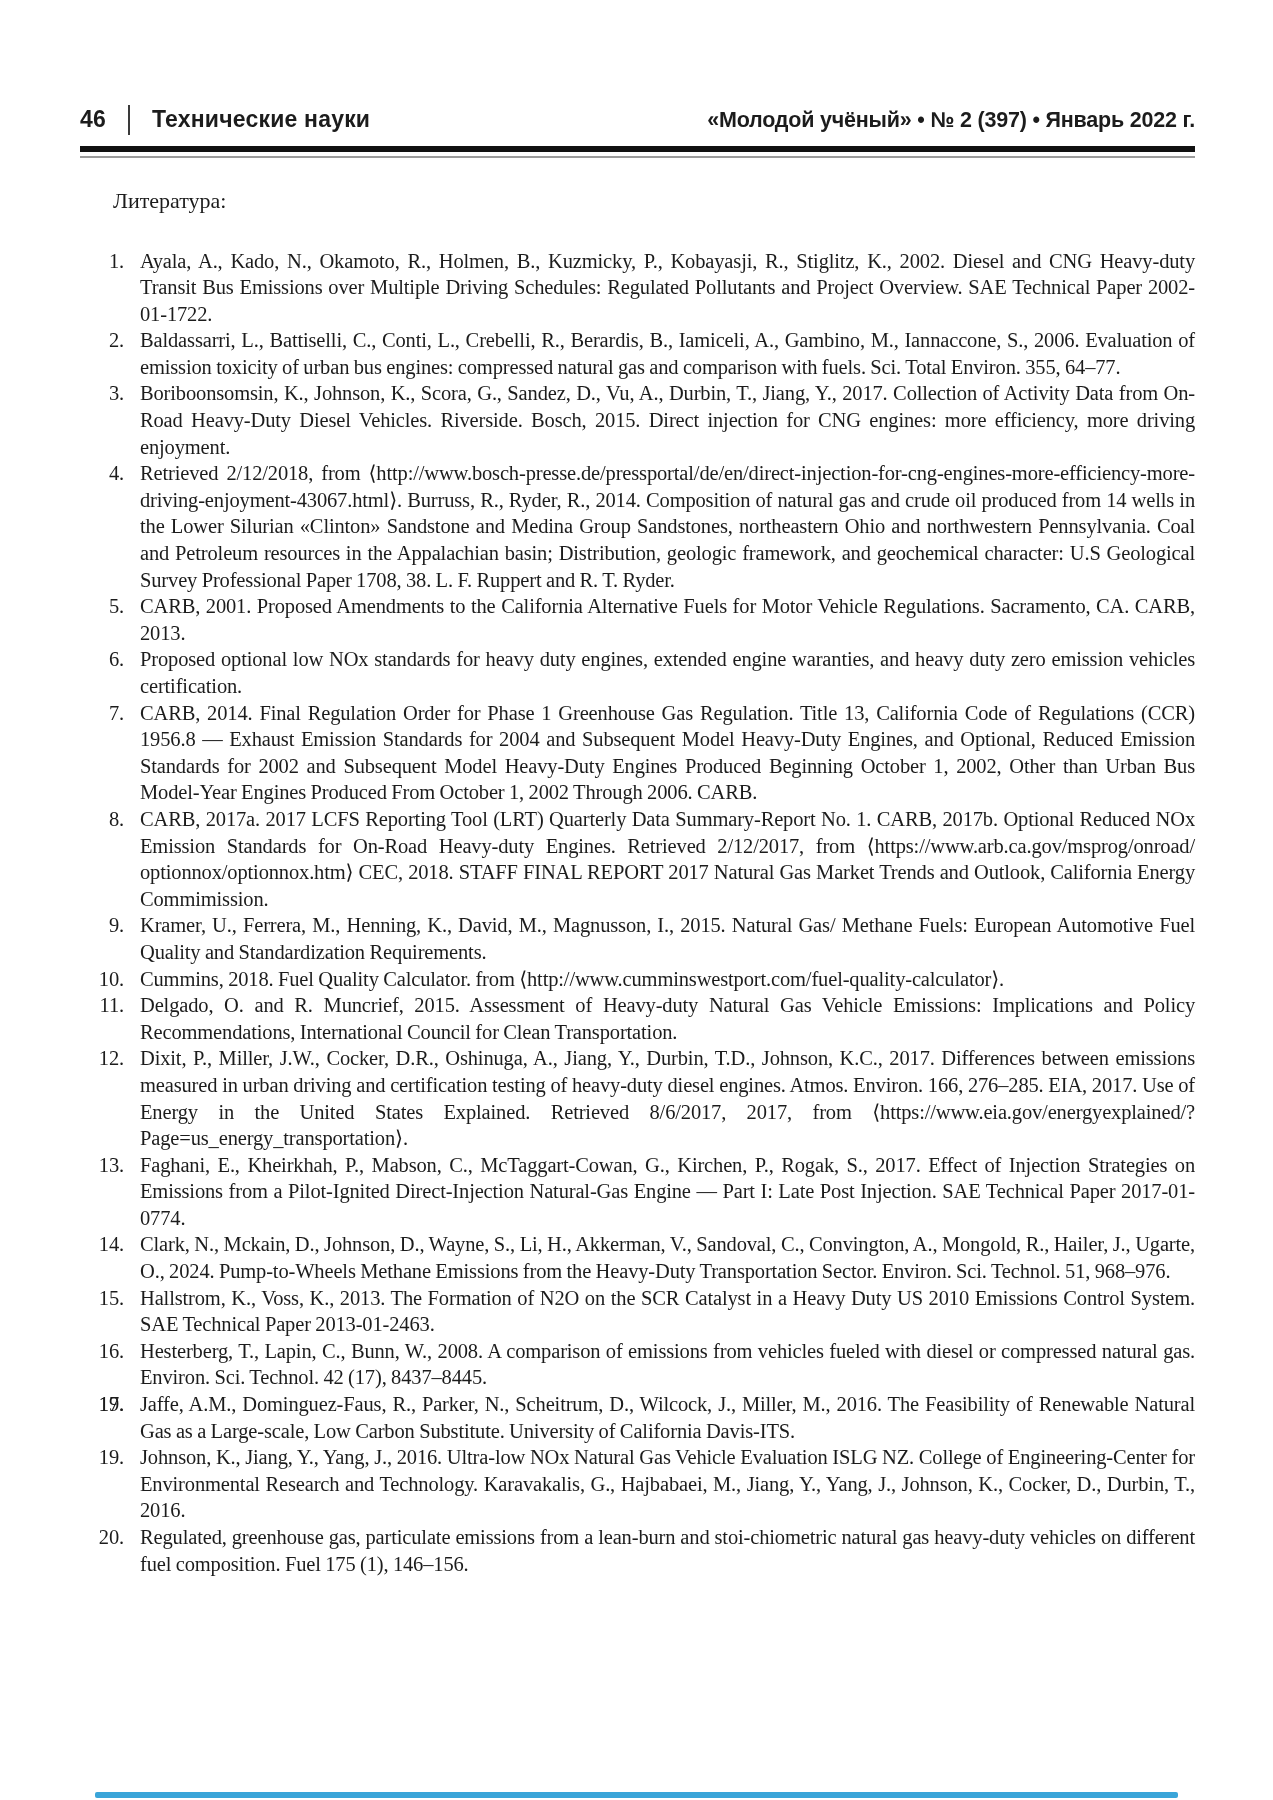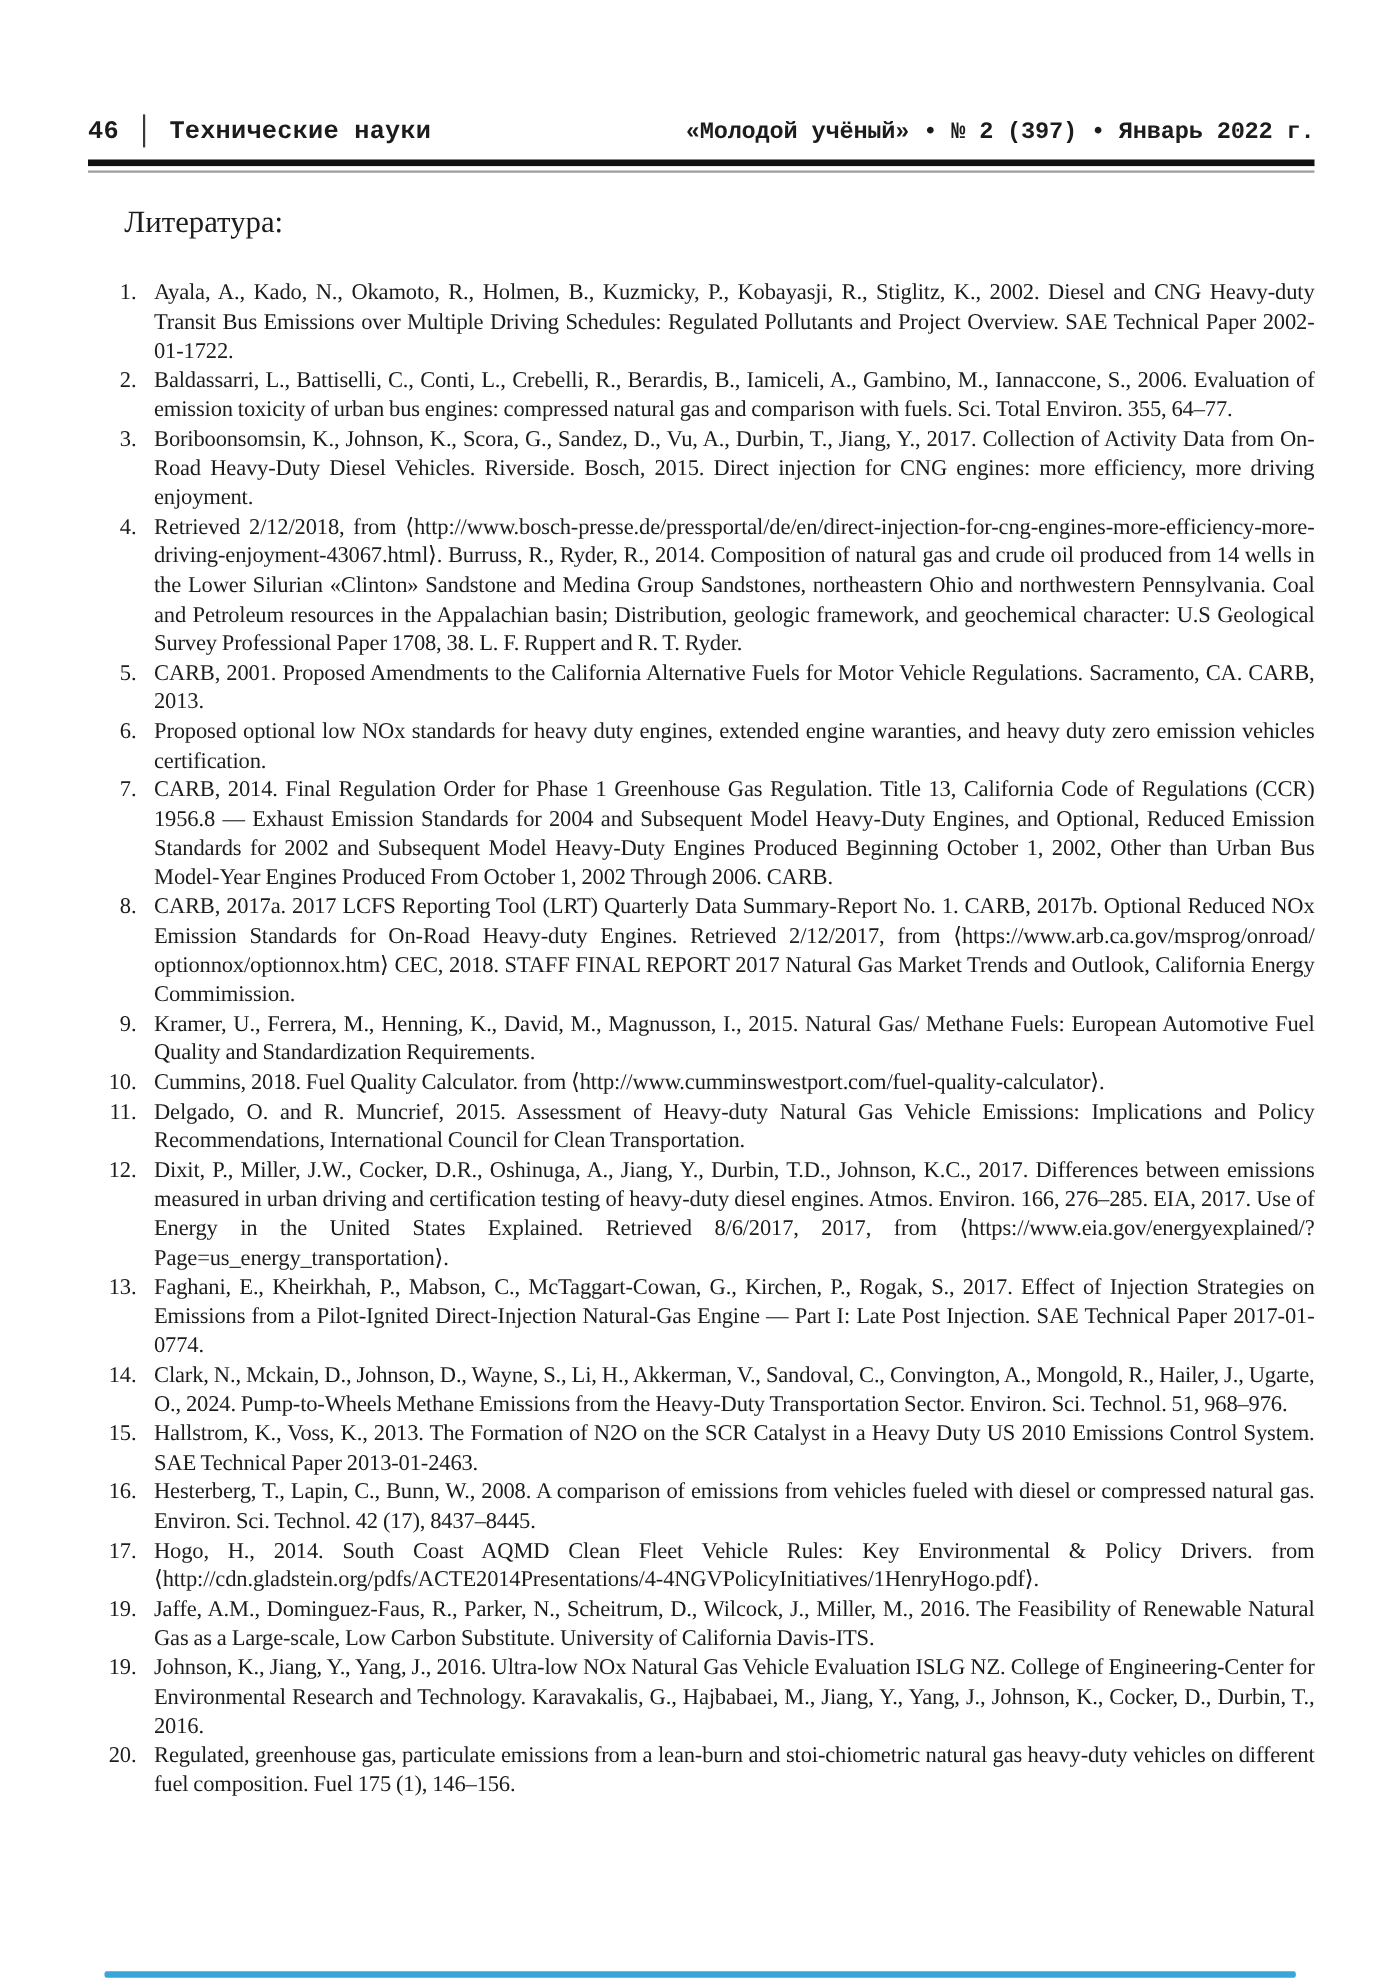--- a/index.html
+++ b/index.html
@@ -12,21 +12,21 @@
     overflow:hidden;
   }
   .page{
     padding:64px 78px 0 80px;
   }
   
   .runhead{
     display:flex;
     justify-content:space-between;
     align-items:baseline;
-    font-family:Liberation Mono, monospace;
+    font-family:Liberation Sans, sans-serif;
     font-weight:bold;
   }
   .runhead-left{
     display:flex;
     align-items:center;
     font-size:23px;
     letter-spacing:0.2px;
   }
   .runhead-divider{
     width:2px;height:30px;
@@ -37,21 +37,21 @@
     font-size:21.5px;
     letter-spacing:-0.2px;
     white-space:nowrap;
     margin-top:44px;
   }
   .rule-black{height:6px;background:#111;margin-top:11px;}
   .rule-gray{height:2px;background:#9b9b9b;margin-top:4px;}
 
   
   .lit-heading{
-    font-size:28px;
+    font-size:22px;
     font-weight:normal;
     margin:30px 0 0 33px;
   }
   ol.refs{
     list-style:none;
     margin:34px 0 0 0;
     padding:0;
     font-size:20.5px;
     line-height:26.6px;
     letter-spacing:-0.15px;
@@ -108,21 +108,21 @@
       <li><span class="ref-num">7.</span><span>CARB, 2014. Final Regulation Order for Phase 1 Greenhouse Gas Regulation. Title 13, California Code of Regulations (CCR) 1956.8 — Exhaust Emission Standards for 2004 and Subsequent Model Heavy-Duty Engines, and Optional, Reduced Emission Standards for 2002 and Subsequent Model Heavy-Duty Engines Produced Beginning October 1, 2002, Other than Urban Bus Model-Year Engines Produced From October 1, 2002 Through 2006. CARB.</span></li>
       <li><span class="ref-num">8.</span><span>CARB, 2017a. 2017 LCFS Reporting Tool (LRT) Quarterly Data Summary-Report No. 1. CARB, 2017b. Optional Reduced NOx Emission Standards for On-Road Heavy-duty Engines. Retrieved 2/12/2017, from ⟨https://www.arb.ca.gov/msprog/onroad/ optionnox/optionnox.htm⟩ CEC, 2018. STAFF FINAL REPORT 2017 Natural Gas Market Trends and Outlook, California Energy Commimission.</span></li>
       <li><span class="ref-num">9.</span><span>Kramer, U., Ferrera, M., Henning, K., David, M., Magnusson, I., 2015. Natural Gas/ Methane Fuels: European Automotive Fuel Quality and Standardization Requirements.</span></li>
       <li><span class="ref-num">10.</span><span>Cummins, 2018. Fuel Quality Calculator. from ⟨http://www.cumminswestport.com/fuel-quality-calculator⟩.</span></li>
       <li><span class="ref-num">11.</span><span>Delgado, O. and R. Muncrief, 2015. Assessment of Heavy-duty Natural Gas Vehicle Emissions: Implications and Policy Recommendations, International Council for Clean Transportation.</span></li>
       <li><span class="ref-num">12.</span><span>Dixit, P., Miller, J.W., Cocker, D.R., Oshinuga, A., Jiang, Y., Durbin, T.D., Johnson, K.C., 2017. Differences between emissions measured in urban driving and certification testing of heavy-duty diesel engines. Atmos. Environ. 166, 276–285. EIA, 2017. Use of Energy in the United States Explained. Retrieved 8/6/2017, 2017, from ⟨https://www.eia.gov/energyexplained/?Page=us_energy_transportation⟩.</span></li>
       <li><span class="ref-num">13.</span><span>Faghani, E., Kheirkhah, P., Mabson, C., McTaggart-Cowan, G., Kirchen, P., Rogak, S., 2017. Effect of Injection Strategies on Emissions from a Pilot-Ignited Direct-Injection Natural-Gas Engine — Part I: Late Post Injection. SAE Technical Paper 2017-01-0774.</span></li>
       <li><span class="ref-num">14.</span><span>Clark, N., Mckain, D., Johnson, D., Wayne, S., Li, H., Akkerman, V., Sandoval, C., Convington, A., Mongold, R., Hailer, J., Ugarte, O., 2024. Pump-to-Wheels Methane Emissions from the Heavy-Duty Transportation Sector. Environ. Sci. Technol. 51, 968–976.</span></li>
       <li><span class="ref-num">15.</span><span>Hallstrom, K., Voss, K., 2013. The Formation of N2O on the SCR Catalyst in a Heavy Duty US 2010 Emissions Control System. SAE Technical Paper 2013-01-2463.</span></li>
       <li><span class="ref-num">16.</span><span>Hesterberg, T., Lapin, C., Bunn, W., 2008. A comparison of emissions from vehicles fueled with diesel or compressed natural gas. Environ. Sci. Technol. 42 (17), 8437–8445.</span></li>
-      <li><span class="ref-num">17.</span><span>Hogo, H., 2014. South Coast AQMD Clean Fleet Vehicle Rules: Key Environmental &amp; Policy Drivers. from ⟨http://cdn.gladstein.org/pdfs/ACTE2014Presentations/4-4NGVPolicyInitiatives/1HenryHogo.pdf⟩.</span></li>
+      <li><span class="ref-num">17.</span></li>
       <li><span class="ref-num">19.</span><span>Jaffe, A.M., Dominguez-Faus, R., Parker, N., Scheitrum, D., Wilcock, J., Miller, M., 2016. The Feasibility of Renewable Natural Gas as a Large-scale, Low Carbon Substitute. University of California Davis-ITS.</span></li>
       <li><span class="ref-num">19.</span><span>Johnson, K., Jiang, Y., Yang, J., 2016. Ultra-low NOx Natural Gas Vehicle Evaluation ISLG NZ. College of Engineering-Center for Environmental Research and Technology. Karavakalis, G., Hajbabaei, M., Jiang, Y., Yang, J., Johnson, K., Cocker, D., Durbin, T., 2016.</span></li>
       <li><span class="ref-num">20.</span><span>Regulated, greenhouse gas, particulate emissions from a lean-burn and stoi-chiometric natural gas heavy-duty vehicles on different fuel composition. Fuel 175 (1), 146–156.</span></li>
     </ol>
 
 </div>
 
 <div class="footer-bar" style="background: rgb(58, 165, 217);"></div>
 
 </body></html>

